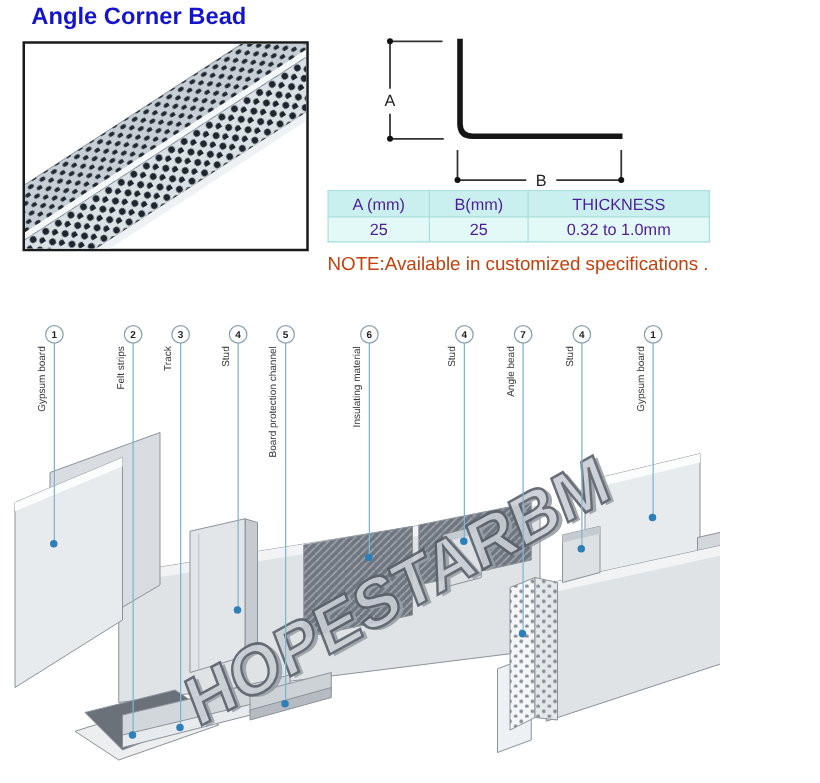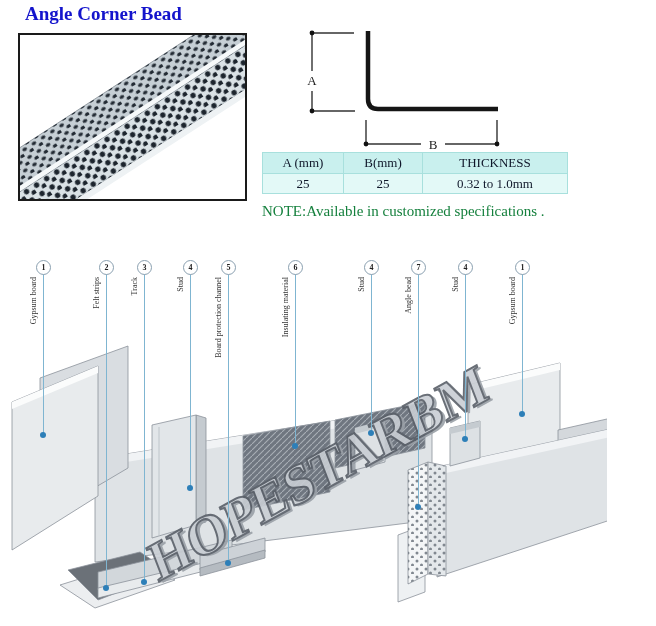--- a/index.html
+++ b/index.html
@@ -1,27 +1,27 @@
 <!DOCTYPE html>
 <html><head>
 <meta charset="utf-8">
 <style>
   html,body{margin:0;padding:0;background:#fff;}
   .page{position:relative;width:576px;height:626px;background:#ffffff;overflow:hidden;
-        font-family:Liberation Serif, serif;padding-left:31px;}
+        font-family:Liberation Sans, sans-serif;}
   .title{position:absolute;left:25px;top:3px;font-size:19px;font-weight:bold;color:#1414cc;margin:0;}
   .photo-frame{position:absolute;left:18px;top:33px;width:225px;height:164px;border:2px solid #1a1a1a;background:#fff;overflow:hidden;}
   .dim-svg{position:absolute;left:295px;top:22px;}
-  .spec-table{position:absolute;left:262px;top:152px;border-collapse:collapse;font-size:13px;color:#0f172a;border:1px solid #7fcac6;}
+  .spec-table{position:absolute;left:262px;top:152px;border-collapse:collapse;font-size:13px;color:#4c1d95;border:1px solid #7fcac6;}
   .spec-table th{background:#c9f0ee;font-weight:normal;border:1px solid #a8e0dd;height:20px;padding:0 4px;}
   .spec-table td{background:#e3f9f7;text-align:center;border:1px solid #a8e0dd;height:19px;padding:0 4px;}
   .spec-table th:nth-child(1),.spec-table td:nth-child(1){width:72px;}
   .spec-table th:nth-child(2),.spec-table td:nth-child(2){width:70px;}
   .spec-table th:nth-child(3),.spec-table td:nth-child(3){width:136px;}
-  .note{position:absolute;left:262px;top:203px;font-size:15px;color:#15803d;}
+  .note{position:absolute;left:262px;top:203px;font-size:15px;color:#c2410c;}
   .assembly{position:absolute;left:0;top:246px;width:656px;height:380px;}
   .assembly svg{position:absolute;left:0;top:0;}
   .watermark{position:absolute;left:128px;top:196px;white-space:nowrap;font-size:54px;font-weight:bold;
              color:#c9ced4;-webkit-text-stroke:2px #5a6069;text-shadow:3px 3px 0 #9aa0a7;
              transform:rotate(-29deg) skewX(-8deg);transform-origin:center;opacity:.9;}
   .callout{position:absolute;left:0;top:0;}
   .co-circle{position:absolute;width:13px;height:13px;border:1px solid #8aa0b0;border-radius:50%;background:#fff;
              font-size:8px;font-weight:bold;color:#222;text-align:center;line-height:13px;}
   .co-line{position:absolute;width:1px;background:#7fb5d1;}
   .co-dot{position:absolute;width:6px;height:6px;border-radius:50%;background:#2d7fb8;}

